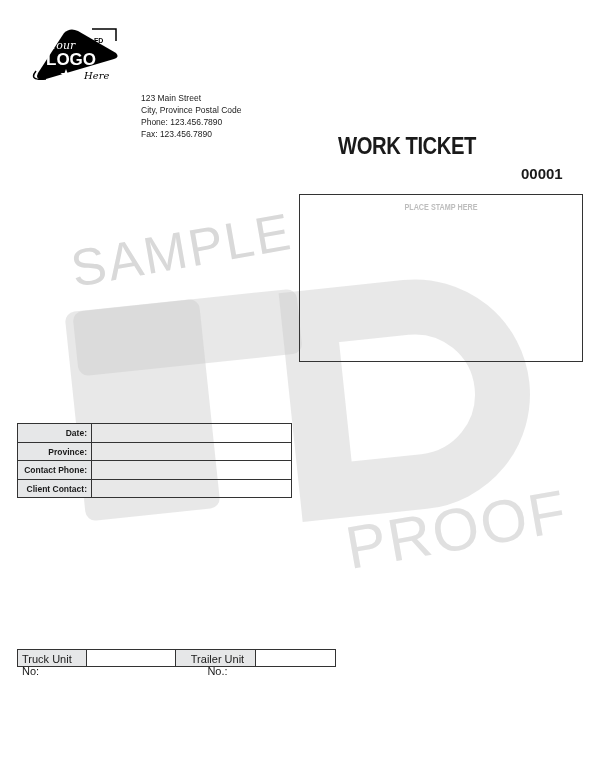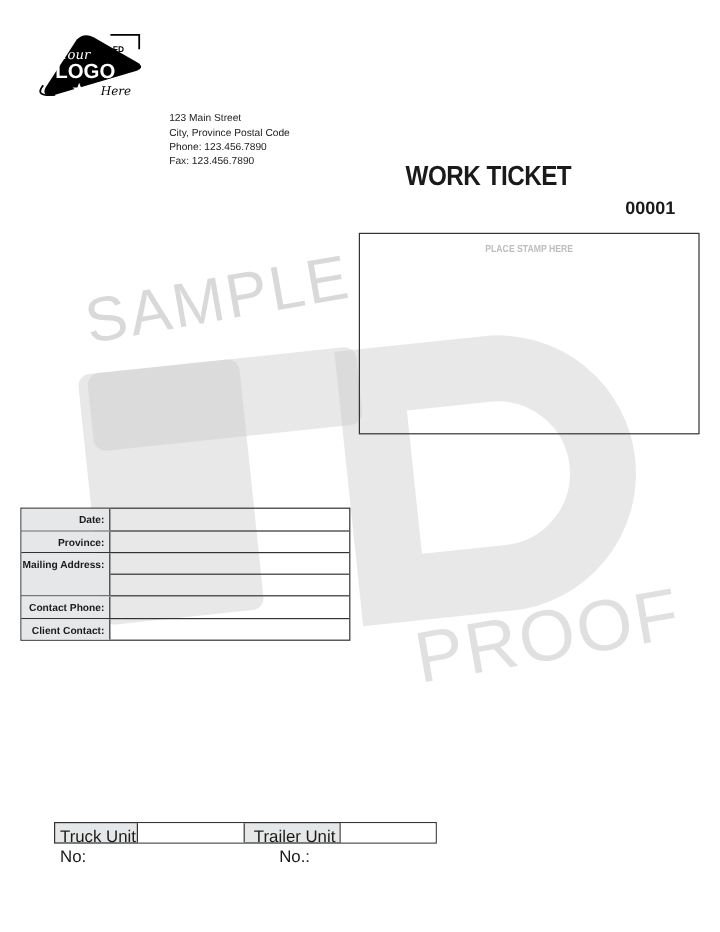--- a/index.html
+++ b/index.html
@@ -31,21 +31,21 @@
   
   .info { left: 17px; top: 105px; width: 275px; border: 1px solid #333; font-weight: bold; }
   .info-row { display: flex; border-bottom: 1px solid #333; }
   .info-row:last-child { border-bottom: none; }
   .info-label { width: 74px; background: #e6e7e8; border-right: 1px solid #333; font-size: 8.5px; text-align: right; padding: 4px 4px 0 0; }
   .info-cells { flex: 1; display: flex; flex-direction: column; }
   .info-cell { height: 17.5px; border-bottom: 1px solid #333; }
   .info-cell:last-child { border-bottom: none; }
 
   
-  .truck { left: 17px; top: 256px; width: 319px; height: 18px; border: 1px solid #333; display: flex; font-size: 14px; margin-left: 28px; }
+  .truck { left: 17px; top: 256px; width: 319px; height: 18px; border: 1px solid #333; display: flex; font-size: 11px; }
   .truck > div { border-right: 1px solid #333; padding: 3px 0 0 4px; }
   .truck > div:last-child { border-right: none; }
 </style>
 </head>
 <body>
 
 <div class="wm wm-f2"></div>
 <div class="wm wm-f1"></div>
 <div class="wm wm-d"></div>
 <div class="wm wm-sample">SAMPLE</div>
@@ -85,27 +85,20 @@
         <div class="info-cell"></div>
       </div>
   </div>
   <div class="info-row">
     <div class="info-label">Province:</div>
     <div class="info-cells">
         <div class="info-cell"></div>
       </div>
   </div>
   <div class="info-row">
-    <div class="info-label">Mailing Address:</div>
-    <div class="info-cells">
-      <div class="info-cell"></div>
-      <div class="info-cell"></div>
-    </div>
-  </div>
-  <div class="info-row">
     <div class="info-label">Contact Phone:</div>
     <div class="info-cells">
         <div class="info-cell"></div>
       </div>
   </div>
   <div class="info-row">
     <div class="info-label">Client Contact:</div>
     <div class="info-cells">
         <div class="info-cell"></div>
       </div>

